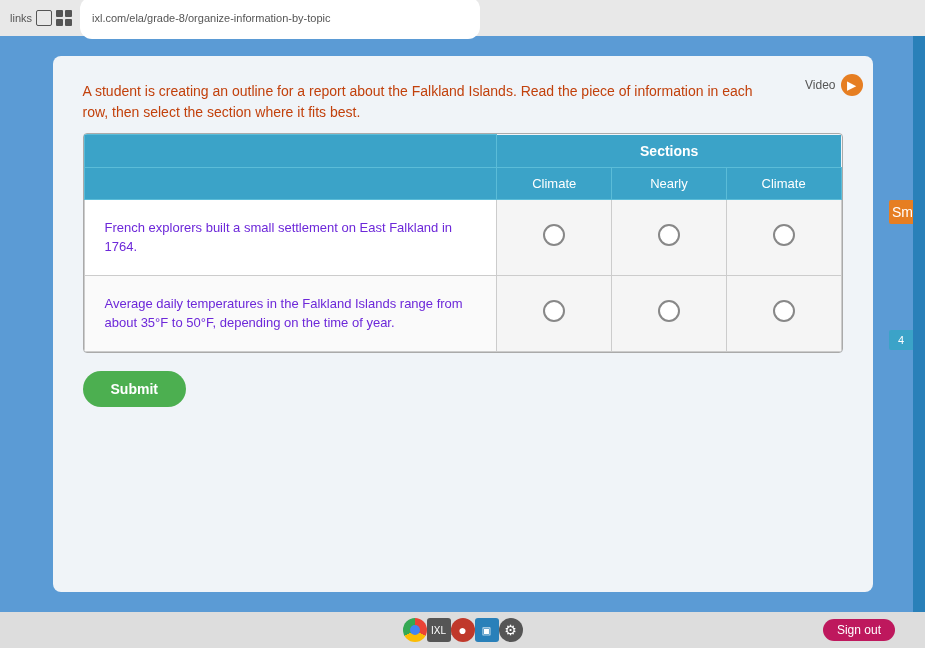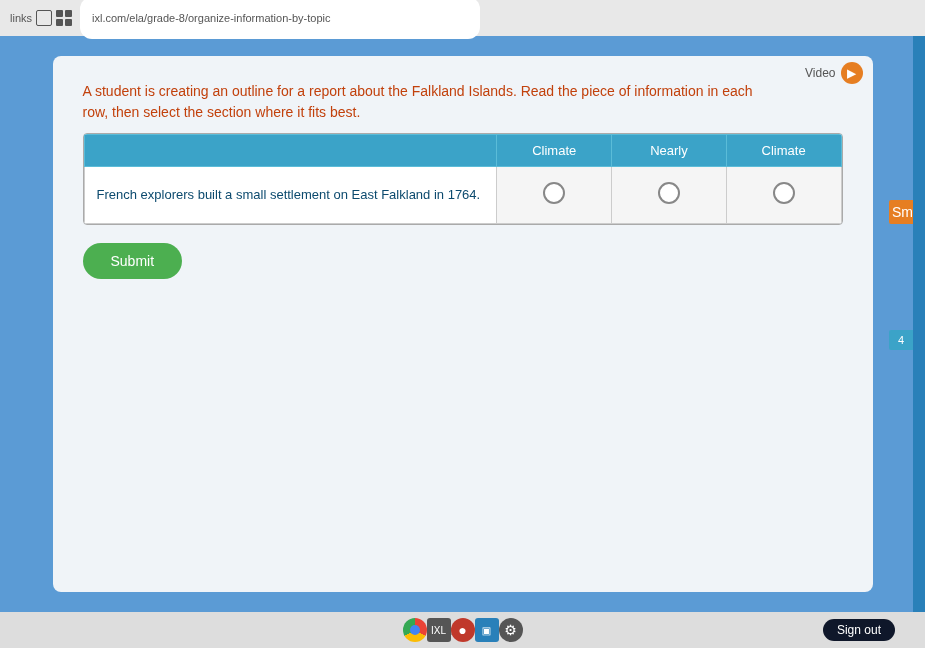--- a/index.html
+++ b/index.html
@@ -63,21 +63,21 @@
     .card {
       background: #f0f4f8;
       border-radius: 8px;
       padding: 25px 30px 30px 30px;
       width: 820px;
       position: relative;
     }
 
     .video-badge {
       position: absolute;
-      top: 6px;
+      top: 18px;
       right: 10px;
       display: flex;
       align-items: center;
       gap: 5px;
       font-size: 12px;
       color: #555;
     }
     .video-circle {
       width: 22px;
       height: 22px;
@@ -133,23 +133,23 @@
       text-align: center;
       color: white;
       font-size: 13px;
       font-weight: normal;
       padding: 8px 10px;
       border: 1px solid #5bbcd8;
       width: 100px;
     }
 
     .statement-cell {
-      padding: 18px 12px;
+      padding: 18px 20px;
       font-size: 13px;
-      color: #0c4a6e;
+      color: #6d28d9;
       line-height: 1.5;
       background: white;
       border: 1px solid #ccc;
       width: 360px;
     }
 
     .radio-cell {
       text-align: center;
       vertical-align: middle;
       background: #f5f5f5;
@@ -175,21 +175,21 @@
     .submit-area {
       margin-top: 18px;
     }
     .submit-btn {
       background: #4caf50;
       color: white;
       border: none;
       border-radius: 20px;
       padding: 10px 28px;
       font-size: 14px;
-      font-weight: normal;
+      font-weight: bold;
       cursor: pointer;
     }
 
     
     .bottom-bar {
       height: 36px;
       background: #ddd;
       display: flex;
       align-items: center;
       justify-content: center;
@@ -205,21 +205,21 @@
 
     .taskbar-icons {
       display: flex;
       align-items: center;
       position: absolute;
       left: 50%;
       transform: translateX(-50%);
     }
 
     .sign-out-btn {
-      background: #0f172a;
+      background: #be185d;
       color: white;
       border: none;
       border-radius: 12px;
       padding: 4px 14px;
       font-size: 12px;
       cursor: pointer;
       position: absolute;
       right: 30px;
     }
 
@@ -280,40 +280,56 @@
     <div class="video-badge">
       <span>Video</span>
       <div class="video-circle">▶</div>
     </div>
 
     <p class="instructions">A student is creating an outline for a report about the Falkland Islands. Read the piece of information in each row, then select the section where it fits best.</p>
 
     <div class="table-wrapper">
       <table>
         <thead>
+          <tr class="header-row-sections">
+            <td style="background:#3ba3c8;border:1px solid #5bbcd8;"></td>
+            <td class="sections-header" colspan="3">Sections</td>
+          </tr>
           <tr class="header-row-columns">
             <td style="background:#3ba3c8;border:1px solid #5bbcd8;width:360px;"></td>
             <td class="col-header">Climate</td>
             <td class="col-header">Nearly</td>
             <td class="col-header">Climate</td>
           </tr>
         </thead>
         <tbody>
           <tr class="data-row">
             <td class="statement-cell">French explorers built a small settlement on East Falkland in 1764.</td>
             <td class="radio-cell">
               <div class="radio-btn"></div>
             </td>
             <td class="radio-cell">
               <div class="radio-btn"></div>
             </td>
             <td class="radio-cell">
               <div class="radio-btn"></div>
             </td>
           </tr>
+          <tr class="data-row">
+            <td class="statement-cell">Average daily temperatures in the Falkland Islands range from about 35°F to 50°F, depending on the time of year.</td>
+            <td class="radio-cell">
+              <div class="radio-btn"></div>
+            </td>
+            <td class="radio-cell">
+              <div class="radio-btn"></div>
+            </td>
+            <td class="radio-cell">
+              <div class="radio-btn"></div>
+            </td>
+          </tr>
         </tbody>
       </table>
     </div>
 
     <div class="submit-area">
       <button class="submit-btn">Submit</button>
     </div>
 
   </div>
 </div>

